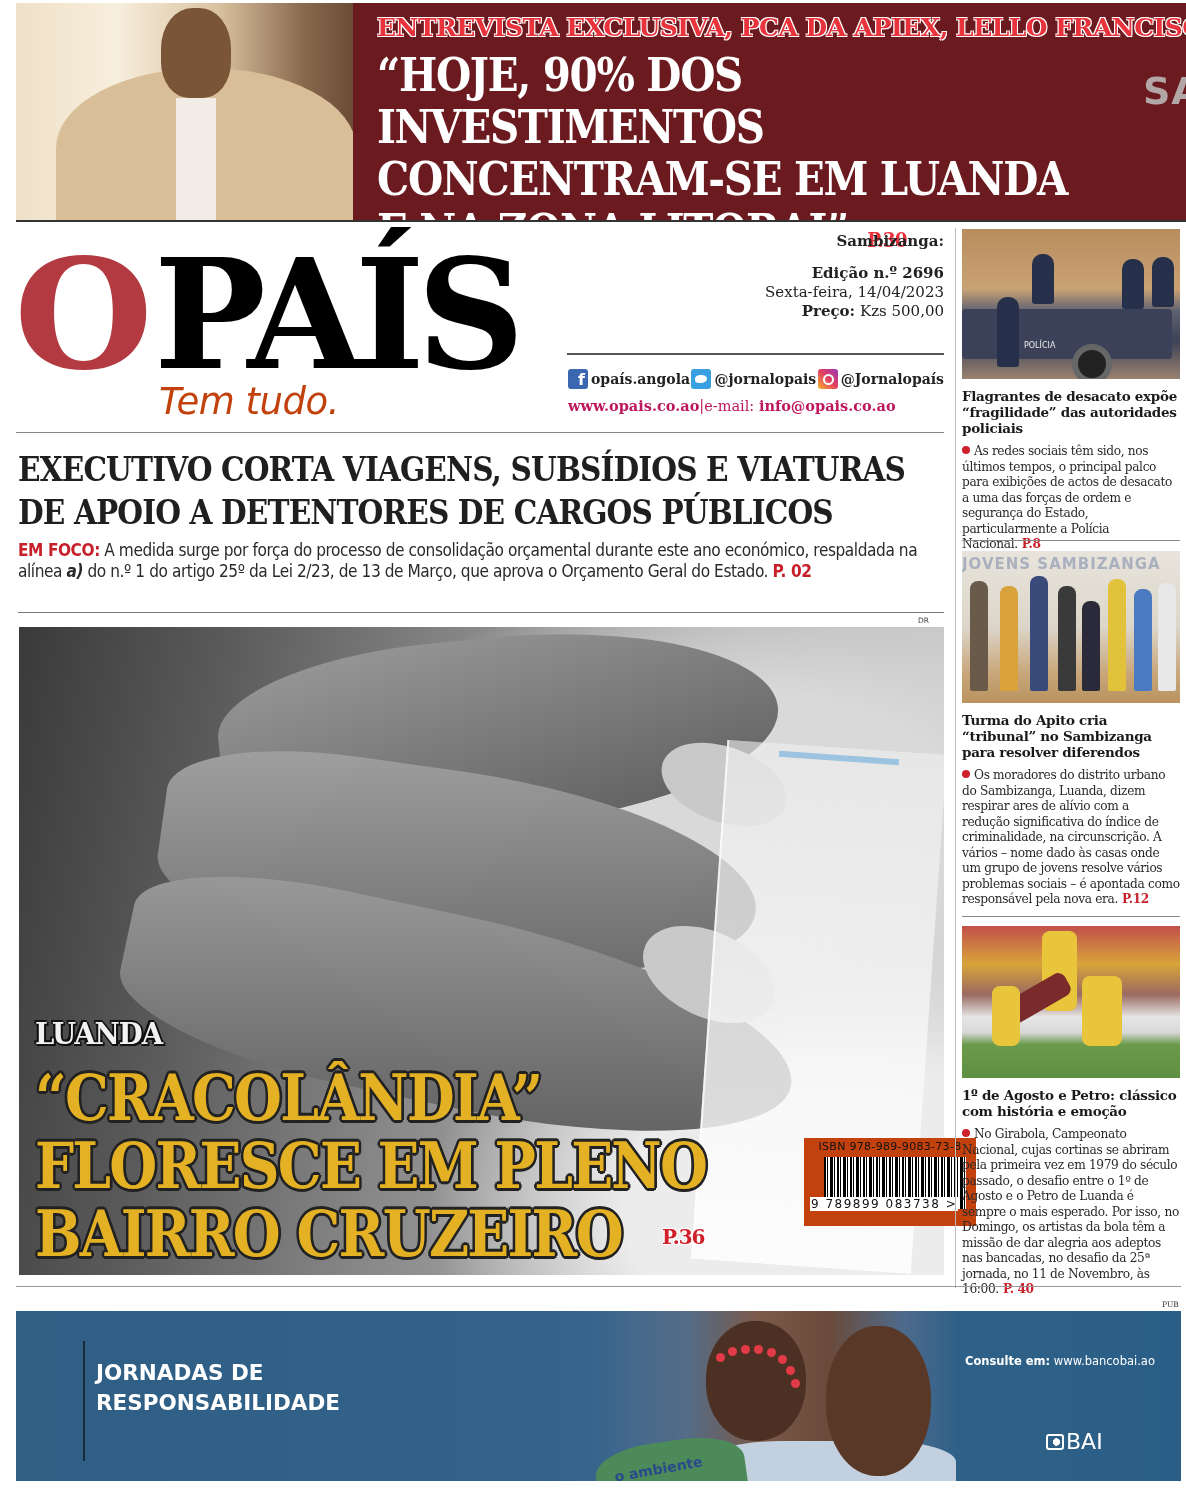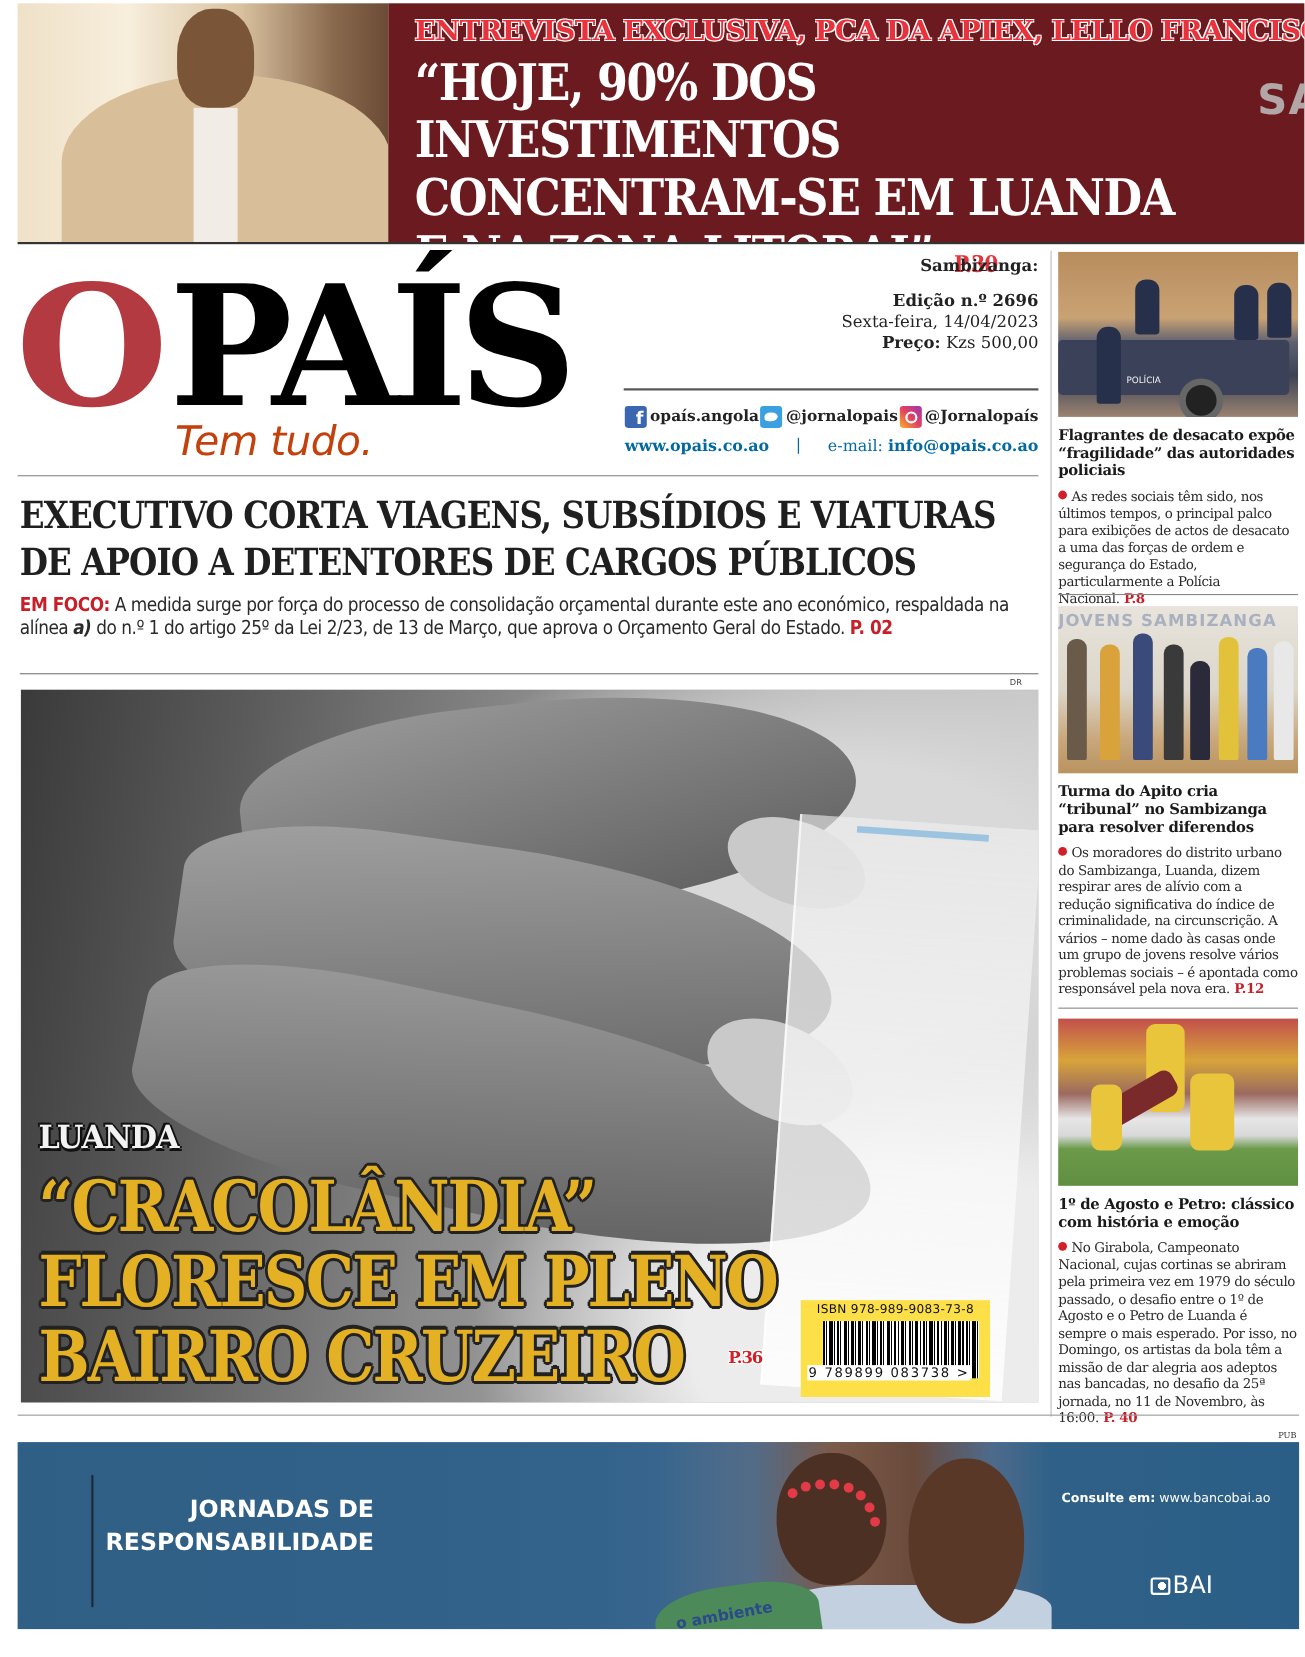--- a/index.html
+++ b/index.html
@@ -65,21 +65,21 @@
   .meta .gap { height: 13px; }
   .meta-rule { position: absolute; left: 567px; top: 353px; width: 377px; height: 2px; background: #555; }
   .social { position: absolute; left: 568px; top: 369px; width: 376px; display: flex; justify-content: space-between; align-items: center; font-size: 14px; font-weight: bold; color: #222; white-space: nowrap; }
   .social .item { display: flex; align-items: center; gap: 3px; }
   .ico { display: inline-block; width: 20px; height: 20px; border-radius: 3px; position: relative; }
   .ico-fb { background: #3b67b0; color: #fff; font-family: "DejaVu Sans", sans-serif; font-weight: bold; font-size: 16px; text-align: right; padding-right: 3px; line-height: 22px; }
   .ico-tw { background: #3aa0e0; }
   .ico-tw::after { content: ""; position: absolute; left: 4px; top: 6px; width: 12px; height: 8px; background: #fff; border-radius: 50% 50% 60% 40%; }
   .ico-ig { background: linear-gradient(45deg, #f5b32e, #e4405f 50%, #9b36b7); }
   .ico-ig::after { content: ""; position: absolute; left: 5px; top: 5px; width: 7px; height: 7px; border: 2px solid #fff; border-radius: 50%; }
-  .web { position: absolute; left: 568px; top: 397px; width: 376px; display: flex; justify-content: space-between; font-size: 14.5px; color: #0369a1; white-space: nowrap; }
+  .web { position: absolute; left: 568px; top: 397px; width: 376px; display: flex; font-size: 14.5px; color: #be185d; white-space: nowrap; }
   .web .b { font-weight: bold; }
   .rule-mid { position: absolute; left: 16px; top: 432px; width: 928px; height: 1px; background: #888; }
 
   
   .lead-head {
     position: absolute; left: 18px; top: 448px; width: 1050px;
     font-family: "DejaVu Serif", serif; font-weight: bold; font-size: 34px; line-height: 43px;
     color: #1f1f1f; letter-spacing: -1px; transform: scaleX(0.87); transform-origin: left top;
   }
   .lead-sub {
@@ -117,26 +117,26 @@
   }
   .photo-head {
     position: absolute; left: 35px; top: 1064px; width: 800px;
     font-family: "DejaVu Serif", serif; font-weight: bold; font-size: 64px; line-height: 68px;
     color: #e3b123; letter-spacing: -2px;
     text-shadow: 3px 0 0 #222, -3px 0 0 #222, 0 3px 0 #222, 0 -3px 0 #222, 2px 2px 0 #222, -2px -2px 0 #222, 2px -2px 0 #222, -2px 2px 0 #222;
     transform: scaleX(0.86); transform-origin: left top;
   }
   .photo-ref {
     position: absolute; left: 662px; top: 1225px; font-family: "DejaVu Serif", serif; font-weight: bold;
-    font-size: 15px; color: #d0202a; letter-spacing: -1px;
+    font-size: 20px; color: #d0202a; letter-spacing: -1px;
     text-shadow: 1px 1px 0 #fff, -1px -1px 0 #fff, 1px -1px 0 #fff, -1px 1px 0 #fff;
   }
 
   
-  .isbn { position: absolute; left: 728px; top: 1138px; width: 172px; height: 88px; background: #fde047; padding: 2px 6px; margin-top: 44px; }
+  .isbn { position: absolute; left: 804px; top: 1138px; width: 172px; height: 88px; background: #c2410c; padding: 2px 6px; }
   .isbn .label { font-family: "DejaVu Sans", sans-serif; font-size: 11px; color: #111; text-align: center; letter-spacing: 0.3px; }
   .isbn .bars { height: 52px; margin: 4px 4px 0 14px;
     background: repeating-linear-gradient(90deg, #000 0 2px, #fff 2px 3px, #000 3px 4px, #fff 4px 6px, #000 6px 9px, #fff 9px 10px, #000 10px 11px, #fff 11px 13px); }
   .isbn .digits { font-family: "DejaVu Sans", sans-serif; font-size: 12px; color: #111; letter-spacing: 1.5px; margin-top: -12px; position: relative; }
   .isbn .digits span { background: #fff; padding: 0 1px; }
 
   
   .sidebar-rule-v { position: absolute; left: 955px; top: 228px; width: 1px; height: 1060px; background: #bbb; }
   .side-item { position: absolute; left: 962px; width: 218px; }
   .side-photo { width: 218px; overflow: hidden; position: relative; }
@@ -158,21 +158,20 @@
 
   .ph-football { height: 152px; background: linear-gradient(180deg, #c2504c 0%, #d8a43a 25%, #9b6a60 45%, #e6e6e6 60%, #d8d8d8 70%, #6a9a4a 78%, #5f8f40 100%); }
   .ph-football .player { position: absolute; border-radius: 8px; }
 
   
   .pub { position: absolute; left: 1162px; top: 1300px; font-family: "DejaVu Serif", serif; font-size: 7.5px; color: #333; }
   .rule-bottom { position: absolute; left: 16px; top: 1286px; width: 1165px; height: 1px; background: #999; }
   .ad {
     position: absolute; left: 16px; top: 1311px; width: 1165px; height: 170px; overflow: hidden;
     background: linear-gradient(90deg, #2f5f85 0%, #33628a 45%, #3b6890 55%, #2f6188 80%, #2b5e86 100%);
-    text-align: right;
   }
   .ad .bar { position: absolute; left: 67px; top: 30px; width: 2px; height: 120px; background: #1a2a3a; }
   .ad .title { position: absolute; left: 80px; top: 47px; font-family: "DejaVu Sans", sans-serif; font-weight: bold; font-size: 21.5px; line-height: 30px; color: #fff; letter-spacing: 0px; }
   .ad .kids { position: absolute; left: 580px; top: 0; width: 360px; height: 191px; background: linear-gradient(90deg, rgba(47,95,133,0) 0%, rgba(100,110,130,0.6) 25%, #7b5a4a 45%, #6a4a3a 65%, rgba(90,110,140,0.7) 85%, rgba(47,95,133,0) 100%); }
   .ad .head1 { position: absolute; left: 690px; top: 10px; width: 100px; height: 120px; border-radius: 48%; background: #4d3024; }
   .ad .head2 { position: absolute; left: 810px; top: 15px; width: 105px; height: 150px; border-radius: 48%; background: #5a3828; }
   .ad .bead { position: absolute; width: 9px; height: 9px; border-radius: 50%; background: #e23a46; }
   .ad .book { position: absolute; left: 580px; top: 130px; width: 150px; height: 65px; background: #4c8a5a; border-radius: 40% 40% 0 0; transform: rotate(-8deg); }
   .ad .book-txt { position: absolute; left: 598px; top: 150px; font-family: "DejaVu Sans", sans-serif; font-size: 14px; color: #2a4a8a; transform: rotate(-10deg); font-weight: bold; }
   .ad .shirt { position: absolute; left: 690px; top: 130px; width: 250px; height: 70px; background: #c3d0e0; border-radius: 30% 30% 0 0; }

